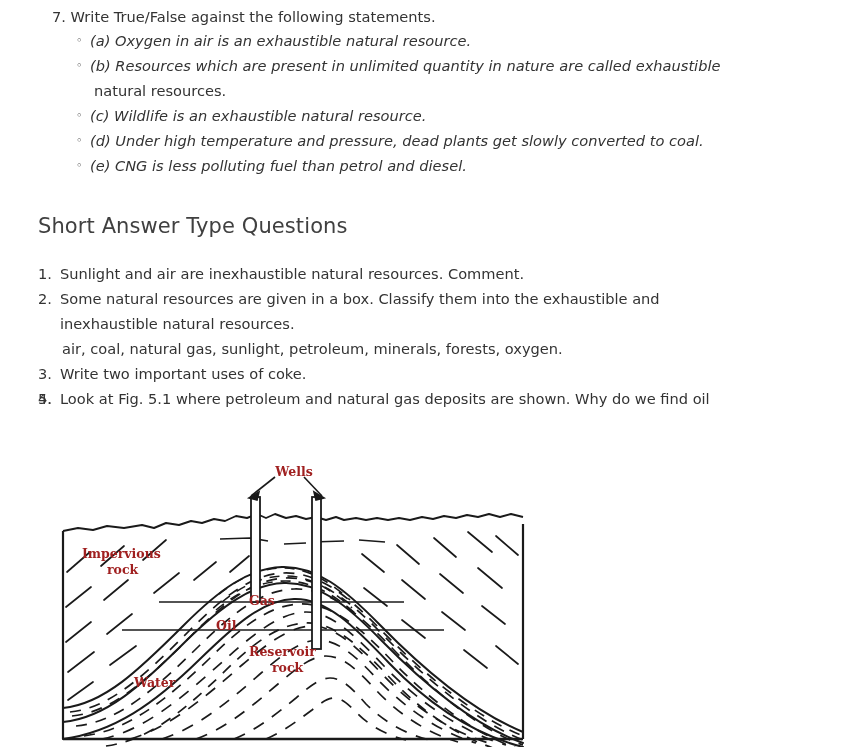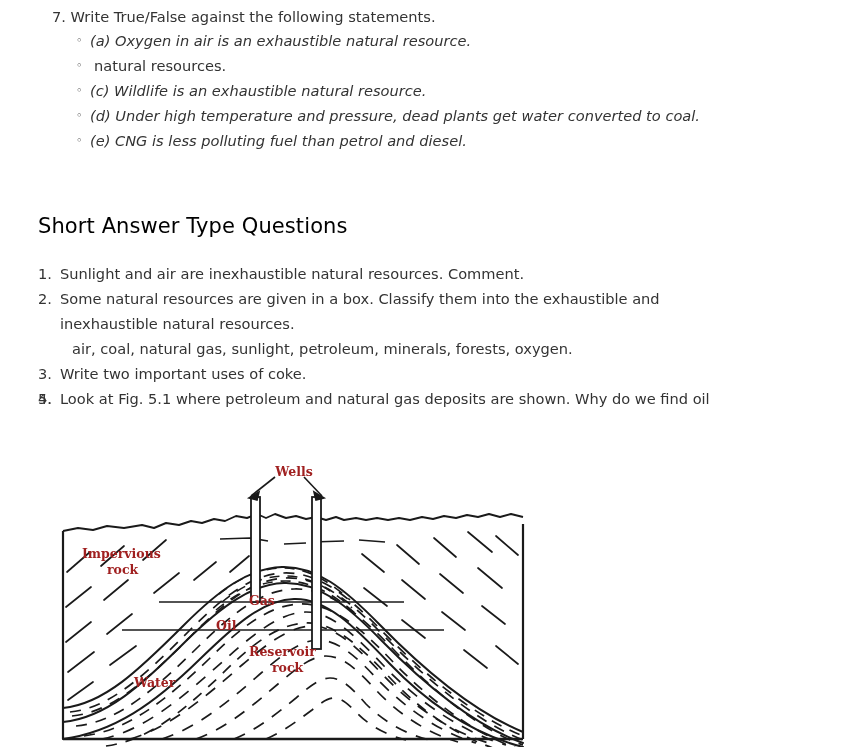--- a/index.html
+++ b/index.html
@@ -64,21 +64,21 @@
   }
 
   
   .section-heading {
     position: absolute;
     left: 38px;
     top: 212px;
     font-size: 21px;
     line-height: 28px;
     font-weight: 400;
-    color: #000000;
+    color: #404040;
     letter-spacing: 0.1px;
   }
 
   
   .sa {
     position: absolute;
     left: 38px;
     top: 261px;
     width: 790px;
   }
@@ -99,21 +99,21 @@
   .sa li > .num {
     position: absolute;
     left: 0;
     top: 0;
   }
   .sa li .cont {
     display: block;
   }
   .sa li .box-items {
     display: block;
-    margin-left: 12px;
+    margin-left: 2px;
   }
 
   
   .figure {
     position: absolute;
     left: 44px;
     top: 460px;
     width: 500px;
     height: 287px;
   }
@@ -137,29 +137,30 @@
       <span>7.</span>
       <span>Write True/False against the following statements.</span>
     </div>
     <ul class="q7-list">
       <li>
         <span class="bullet">◦</span>
         <span class="txt">(a) Oxygen in air is an exhaustible natural resource.</span>
       </li>
       <li>
         <span class="bullet">◦</span>
+        <span class="txt">(b) Resources which are present in unlimited quantity in nature are called exhaustible</span>
         <span class="cont">natural resources.</span>
       </li>
       <li>
         <span class="bullet">◦</span>
         <span class="txt">(c) Wildlife is an exhaustible natural resource.</span>
       </li>
       <li>
         <span class="bullet">◦</span>
-        <span class="txt">(d) Under high temperature and pressure, dead plants get water converted to coal.</span>
+        <span class="txt">(d) Under high temperature and pressure, dead plants get slowly converted to coal.</span>
       </li>
       <li>
         <span class="bullet">◦</span>
         <span class="txt">(e) CNG is less polluting fuel than petrol and diesel.</span>
       </li>
     </ul>
   </div>
 
   <div class="section-heading">Short Answer Type Questions</div>
 

